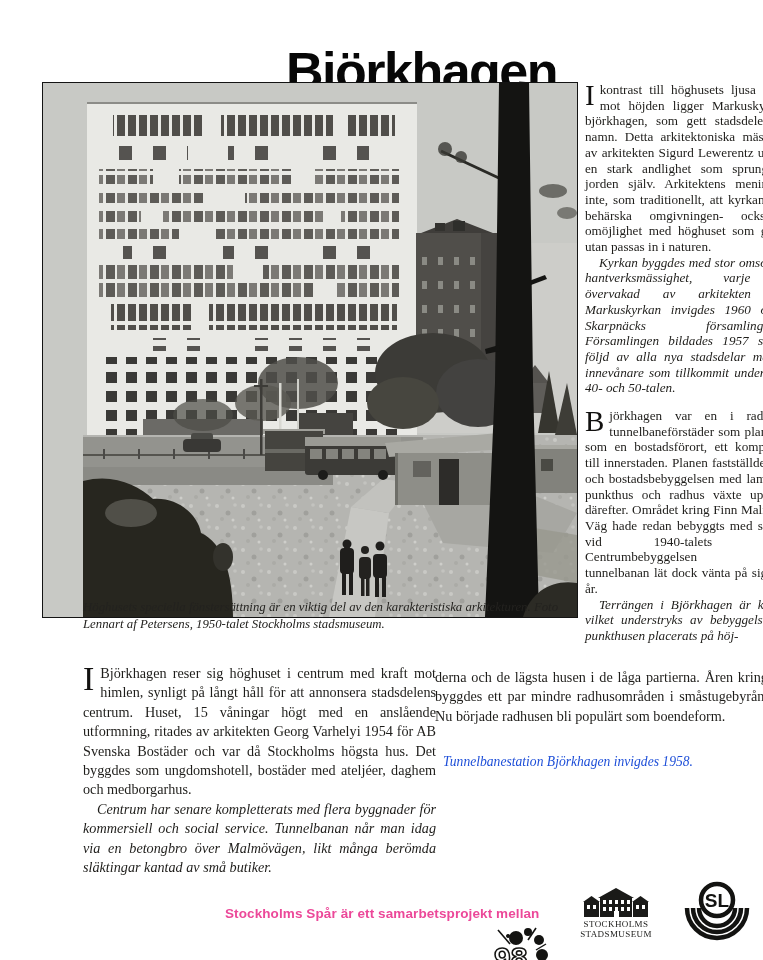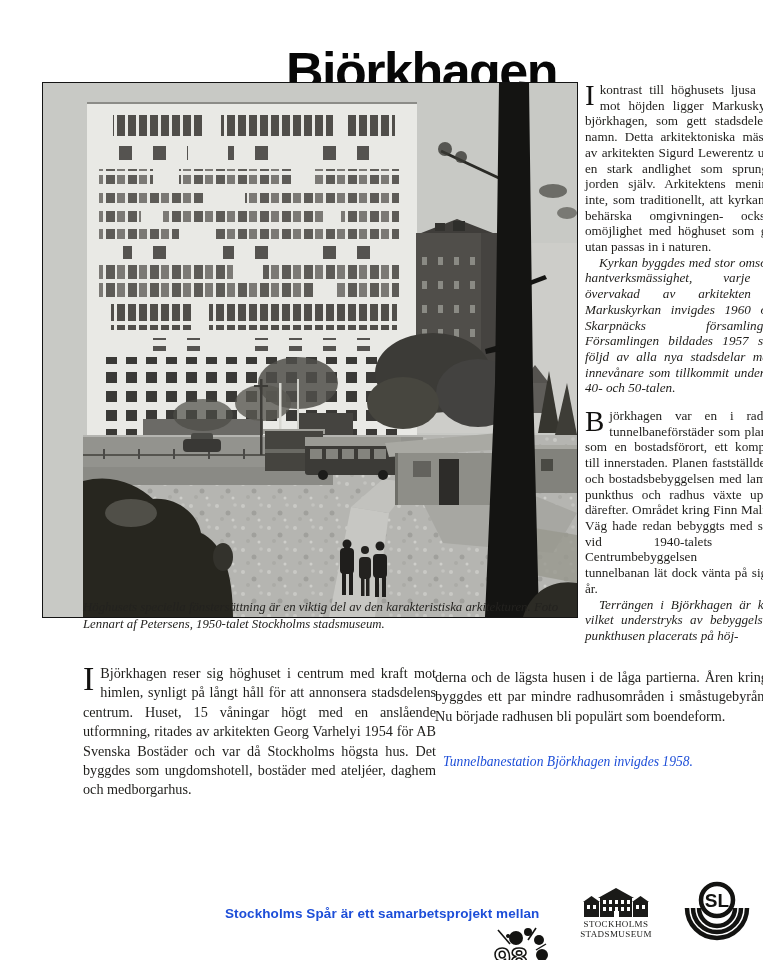--- a/index.html
+++ b/index.html
@@ -44,21 +44,21 @@
   }
   .dropcap.small{font-size:29px;line-height:24px;padding:1px 5px 0 0;}
   #note{
     margin-top:26px;font-style:italic;font-size:13.6px;color:#1d4ed8;
     text-align:left;text-indent:8px;
   }
   
   #footer-text{
     left:185px;top:906px;
     font-family:"Liberation Sans", sans-serif;font-weight:bold;
-    font-size:13.5px;color:#1d4ed8;letter-spacing:0.1px;
+    font-size:13.5px;color:#ec4899;letter-spacing:0.1px;
   }
   .logo{position:absolute;}
   #logo98{left:490px;top:922px;}
   #logomuseum{left:578px;top:886px;}
   #logosl{left:682px;top:880px;}
 </style>
 </head>
 <body>
 
 <h1 id="title" class="abs">Björkhagen</h1>
@@ -246,20 +246,21 @@
       <ellipse cx="140" cy="474" rx="10" ry="14" fill="#33322c"></ellipse>
       <path d="M440,534 C448,508 470,496 494,500 L494,534 Z" fill="#2c2b25"></path>
     </g>
   </svg>
 </div>
 
 <div id="caption" class="abs">Höghusets speciella fönstersättning är en viktig del av den karakteristiska arkitekturen. Foto Lennart af Petersens, 1950-talet Stockholms stadsmuseum.</div>
 
 <div id="leftcol" class="abs bodytext">
   <p><span class="dropcap">I</span><span>Björkhagen reser sig höghuset i centrum med kraft mot himlen, synligt på långt håll för att annonsera stadsdelens centrum. Huset, 15 våningar högt med en anslående utformning, ritades av arkitekten Georg Varhelyi 1954 för AB Svenska Bostäder och var då Stockholms högsta hus. Det byggdes som ungdomshotell, bostäder med ateljéer, daghem och medborgarhus.</span></p>
+  <p class="indent">Centrum har senare kompletterats med flera byggnader för kommersiell och social service. Tunnelbanan når man idag via en betongbro över Malmövägen, likt många berömda släktingar kantad av små butiker.</p>
 </div>
 
 <div id="rightcol" class="abs">
   <p><span class="dropcap small">I</span><span>kontrast till höghusets ljusa strävan mot höjden ligger Markuskyrkan i björkhagen, som gett stadsdelen dess namn. Detta arkitektoniska mästerverk av arkitekten Sigurd Lewerentz utstrålar en stark andlighet som sprungen ur jorden själv. Arkitektens mening var inte, som traditionellt, att kyrkan skulle behärska omgivningen- också en omöjlighet med höghuset som granne- utan passas in i naturen.</span></p>
   <p class="indent">Kyrkan byggdes med stor omsorg och hantverksmässighet, varje dag övervakad av arkitekten själv. Markuskyrkan invigdes 1960 och är Skarpnäcks församlingskyrka. Församlingen bildades 1957 som en följd av alla nya stadsdelar med nya innevånare som tillkommit under 1930- 40- och 50-talen.</p>
   <p class="gap-top"><span class="dropcap small">B</span><span>jörkhagen var en i raden av tunnelbaneförstäder som planerades som en bostadsförort, ett komplement till innerstaden. Planen fastställdes 1945 och bostadsbebyggelsen med lamellhus, punkthus och radhus växte upp åren därefter. Området kring Finn Malmgrens Väg hade redan bebyggts med smalhus vid 1940-talets början. Centrumbebyggelsen liksom tunnelbanan lät dock vänta på sig några år.</span></p>
   <p class="indent">Terrängen i Björkhagen är kuperad vilket understryks av bebyggelsen där punkthusen placerats på höj-</p>
 </div>
 
 <div id="widecol" class="abs bodytext">

